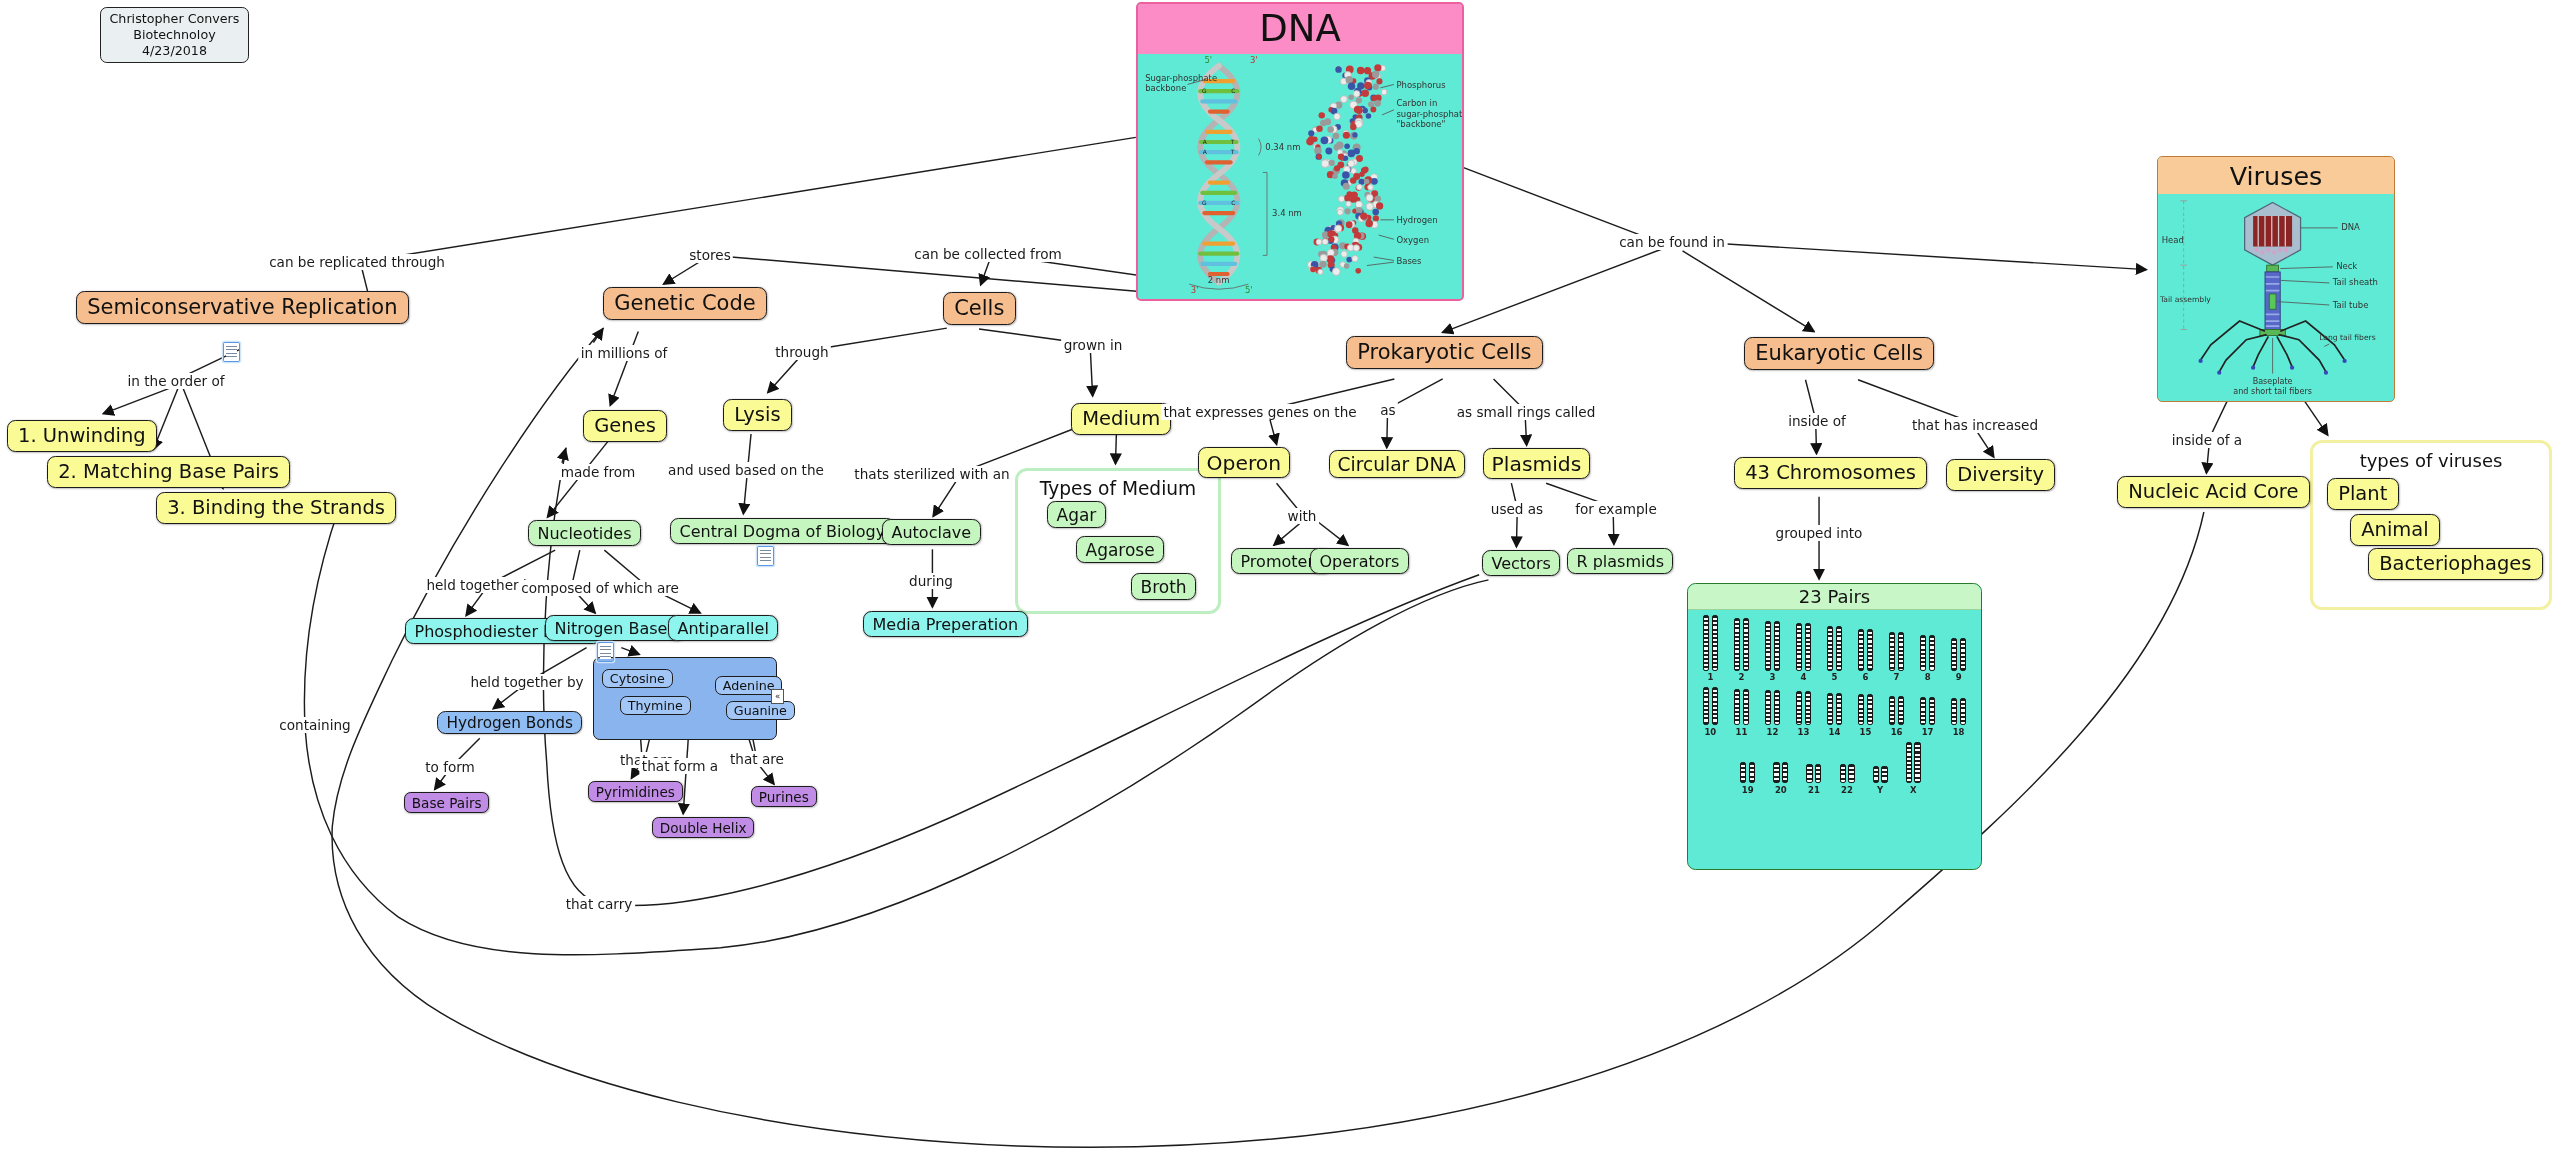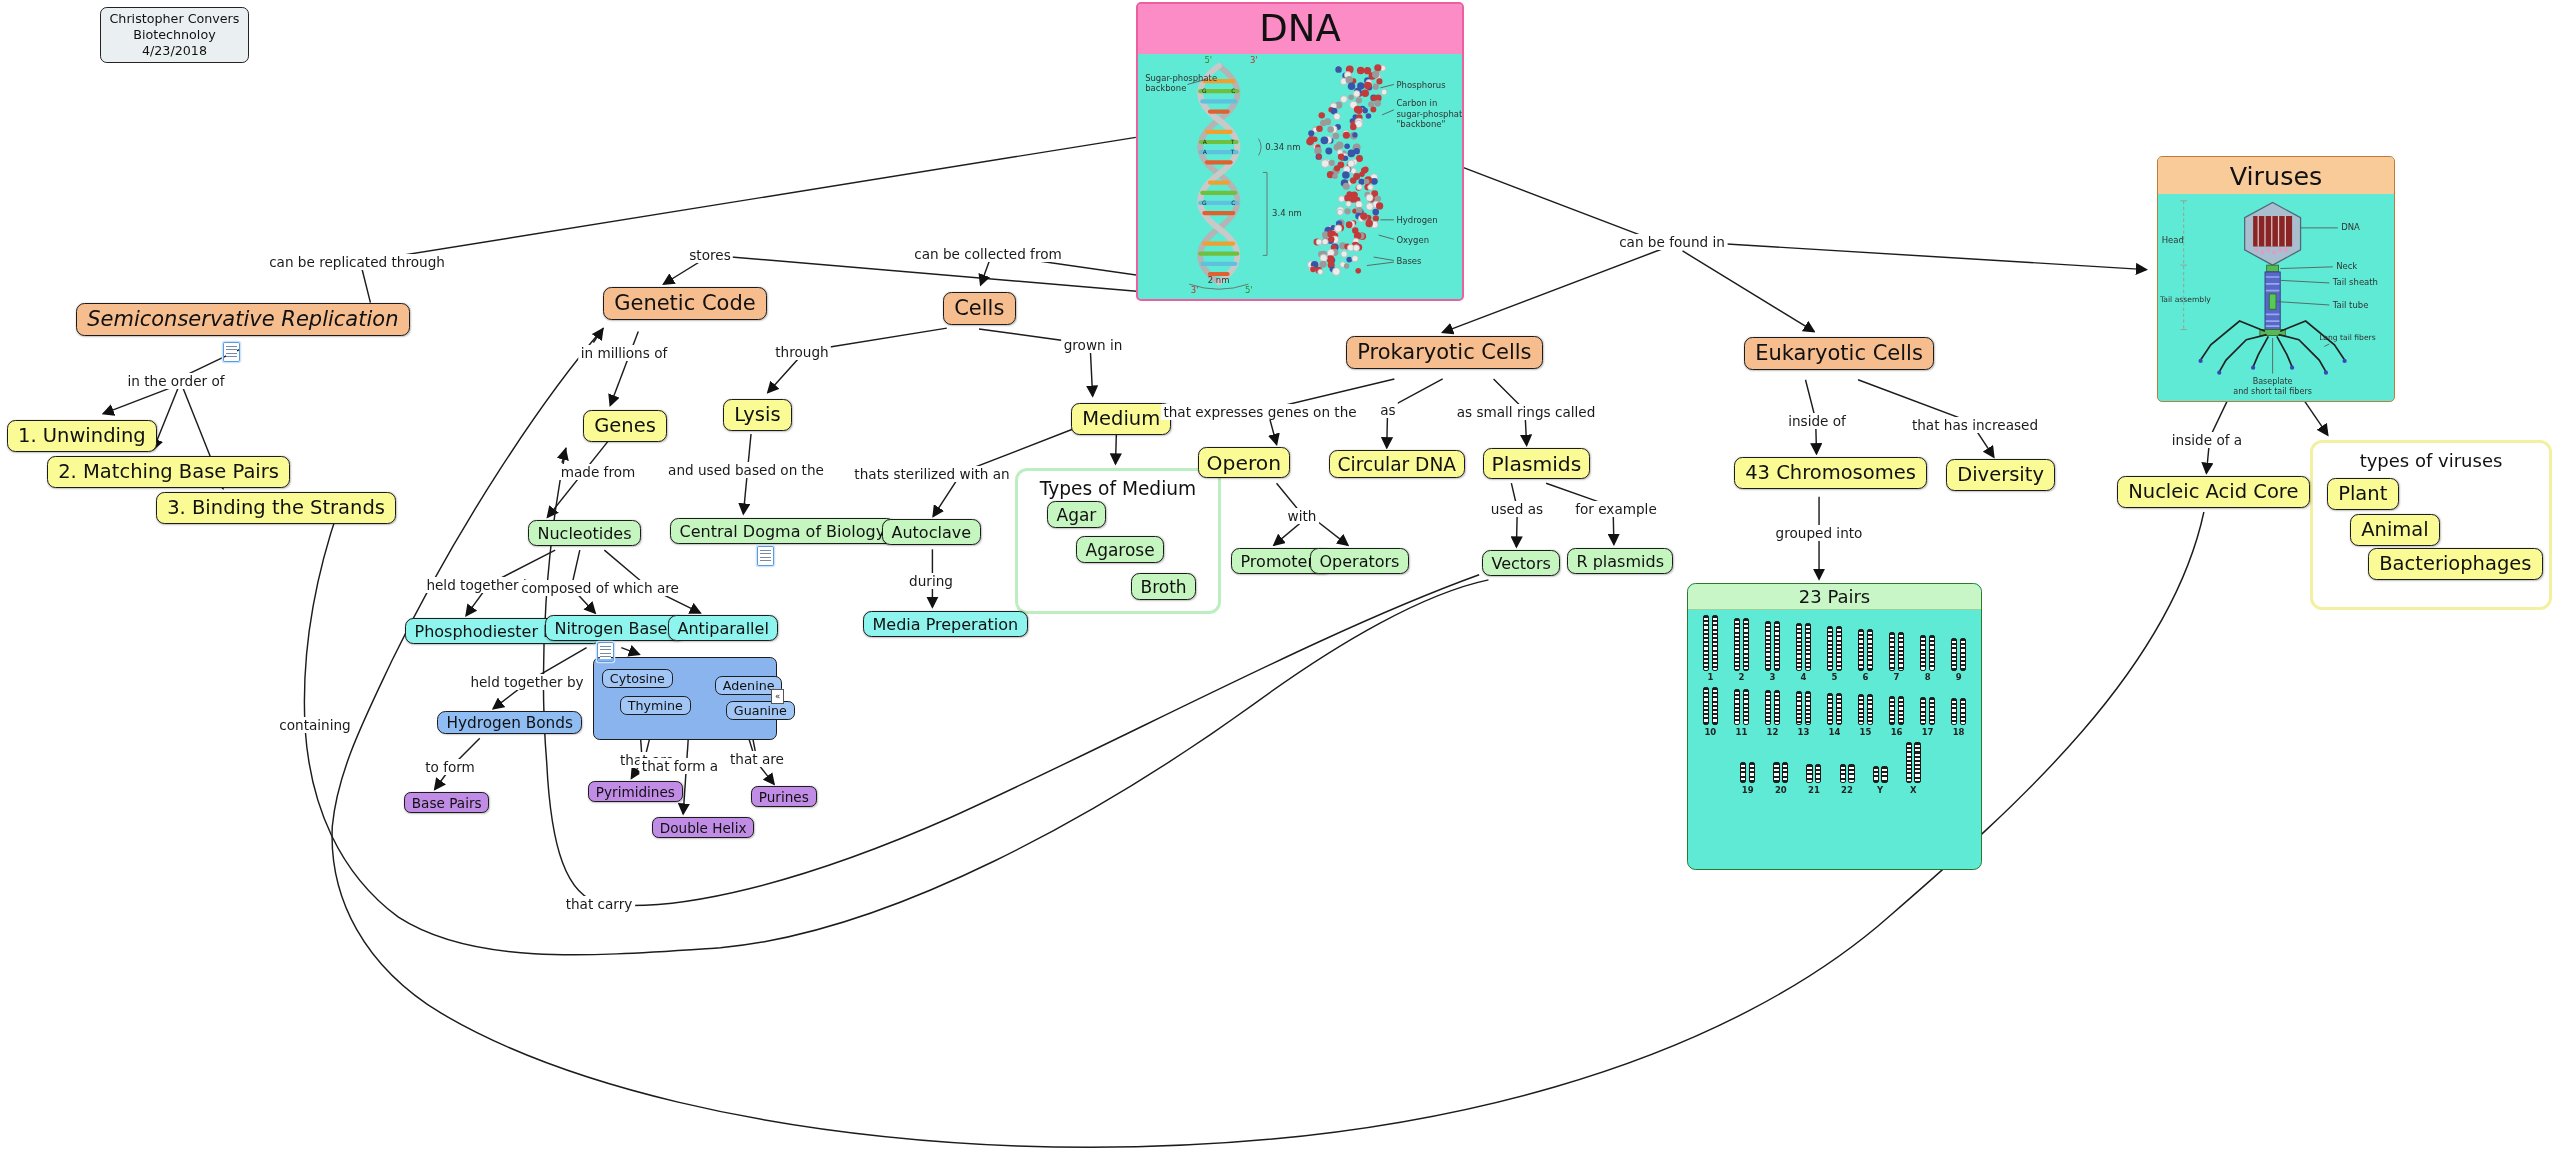--- a/index.html
+++ b/index.html
@@ -143,21 +143,21 @@
       <polyline points="663,546 667,530" marker-end="url(#arr)"></polyline>
     </g>
   </svg>
 
   <div class="authorbox">
     <div>Christopher Convers</div>
     <div>Biotechnoloy</div>
     <div>4/23/2018</div>
   </div>
 
-  <div class="node orange" style="left:76px;top:303px;font-style:italic;">Semiconservative Replication</div>
+  <div class="node orange" style="left:76px;top:291px;">Semiconservative Replication</div>
   <div class="node yellow" style="left:6.8px;top:420px;">1. Unwinding</div>
   <div class="node yellow" style="left:47px;top:456px;">2. Matching Base Pairs</div>
   <div class="node yellow" style="left:156px;top:492px;">3. Binding the Strands</div>
   <div class="node orange" style="left:555px;top:287px;margin-left:48px;">Genetic Code</div>
   <div class="node yellow" style="left:583px;top:410px;">Genes</div>
   <div class="node green" style="left:528px;top:520px;">Nucleotides</div>
   <div class="node green" style="left:670px;top:518px;">Central Dogma of Biology</div>
   <div class="node green" style="left:882px;top:519px;">Autoclave</div>
   <div class="node cyan" style="left:863px;top:611px;">Media Preperation</div>
   <div class="node cyan" style="left:405px;top:618px;">Phosphodiester Bonds</div>

